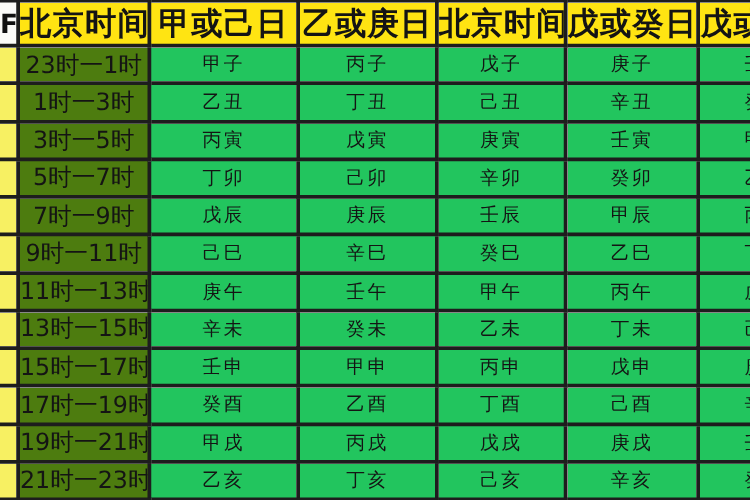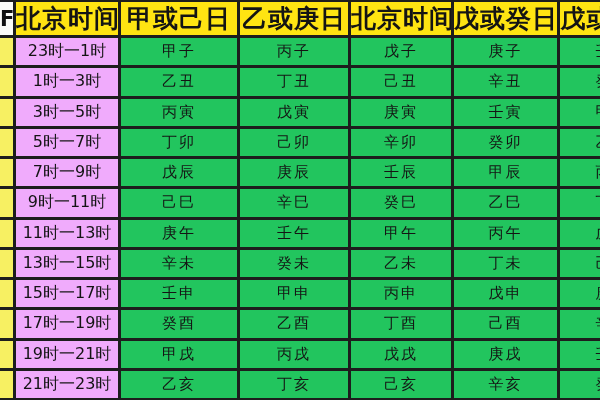--- a/index.html
+++ b/index.html
@@ -40,22 +40,22 @@
     height: 29px;
   }
   thead th.corner {
     background: #fbfbf8;
     color: #111;
     font-size: 21px;
     letter-spacing: 0;
   }
   td.strip { background: #f7f062; }
   td.time {
-    background: #f0abfc;
-    font-size: 16px;
+    background: #4d7c0f;
+    font-size: 19px;
     letter-spacing: 0px;
   }
   td.ganzhi {
     background: #22c55e;
     font-size: 15px;
     letter-spacing: 2px;
     text-align: center;
   }
 </style>
 </head>

